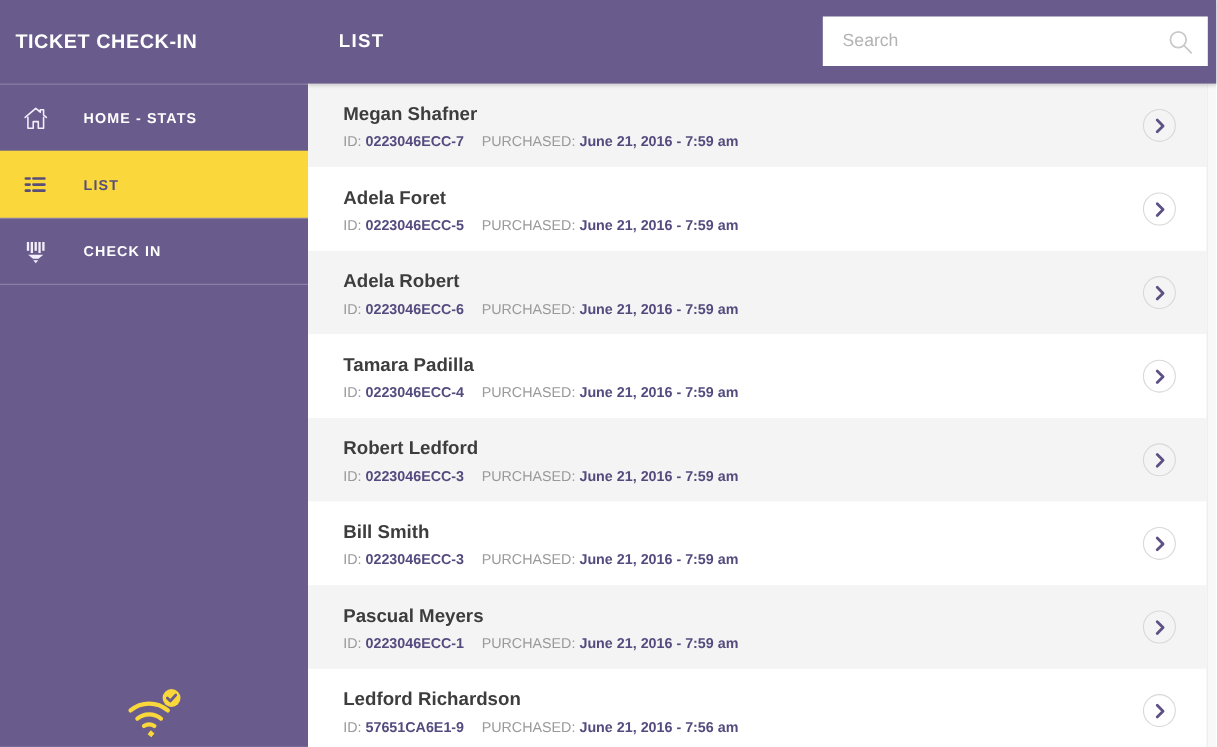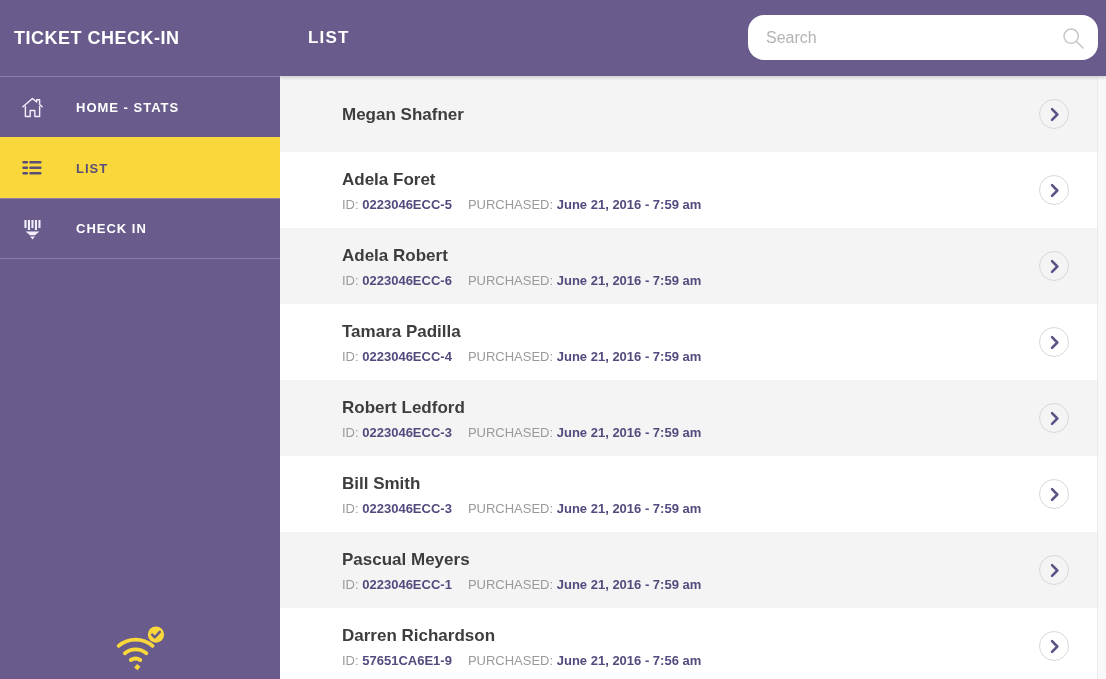--- a/index.html
+++ b/index.html
@@ -21,31 +21,31 @@
   .nav-item.active { background:#fad83b; color:#584e79; border-top-color:transparent; }
   .nav-item.active .icon { color:#584e79; }
   .sidebar-status { position:absolute; bottom:6px; left:108px; width:62px; height:52px; }
 
   
   .main { position:relative; flex:1; height:100%; background:#fff; overflow:hidden; }
   .main-header { position:relative; height:76px; background:#695c8c; display:flex; align-items:center;
                  box-shadow:0 2px 3px rgba(0,0,0,.15); z-index:2; }
   .page-title { color:#fff; font-size:17px; font-weight:bold; letter-spacing:1.2px; padding-left:28px; }
   .search-wrap { position:absolute; right:8px; top:15px; width:350px; height:45px; }
-  .search-input { width:100%; height:100%; border:none; border-radius:16px; background:#fff;
+  .search-input { width:100%; height:100%; border:none; border-radius:0; background:#fff;
                   font-family:"Liberation Sans", sans-serif; font-size:16px; color:#000000;
                   padding:0 46px 0 18px; outline:none; }
   .search-input::placeholder { color:#b3b3b3; }
   .search-icon { position:absolute; right:12px; top:10px; width:26px; height:26px; pointer-events:none; }
 
   
   .list { position:relative; height:603px; overflow:hidden; margin-right:9px; }
   .row { height:76px; display:flex; align-items:center; padding:0 0 0 32px; background:#fff; cursor:pointer; }
   .row.alt { background:#f4f4f4; }
-  .row-text { flex:1; padding-top:2px;margin-left:30px; }
+  .row-text { flex:1; padding-top:2px; }
   .row-name { font-size:17px; font-weight:bold; color:#3d3d3d; }
   .row-meta { margin-top:7px; font-size:13px; color:#9a9a9a; }
   .row-meta .val { color:#544a7e; font-weight:bold; }
   .row-meta .group + .group { margin-left:16px; }
   .chev-btn { width:30px; height:30px; flex:0 0 30px; border-radius:50%; border:1px solid #d8d8d8;
               background:transparent; display:flex; align-items:center; justify-content:center;
               margin-right:28px; cursor:pointer; }
   .scroll-rail { position:absolute; right:0; top:76px; bottom:0; width:9px;
                  background:#f8f8f8; border-left:1px solid #ececec; z-index:1; }
 </style>
@@ -115,20 +115,23 @@
             <path d="M15.2 15.2 L21.2 21.2"></path>
           </svg>
         </span>
       </div>
     </div>
 
     <div class="list">
   <div class="row alt">
     <div class="row-text">
       <div class="row-name">Megan Shafner</div>
+      <div class="row-meta">
+        <span class="group"><span>ID:</span> <span class="val">0223046ECC-7</span></span><span class="group"><span>PURCHASED:</span> <span class="val">June 21, 2016 - 7:59 am</span></span>
+      </div>
     </div>
     <button class="chev-btn">
       <span>
         <svg viewBox="0 0 24 24" width="17" height="17" fill="none" stroke="#5d5185" stroke-width="3.6" stroke-linecap="round" stroke-linejoin="round" style="display:block">
           <path d="M8.5 4.5 L16 12 L8.5 19.5"></path>
         </svg>
       </span>
     </button>
   </div>
 
@@ -223,21 +226,21 @@
       <span>
         <svg viewBox="0 0 24 24" width="17" height="17" fill="none" stroke="#5d5185" stroke-width="3.6" stroke-linecap="round" stroke-linejoin="round" style="display:block">
           <path d="M8.5 4.5 L16 12 L8.5 19.5"></path>
         </svg>
       </span>
     </button>
   </div>
 
   <div class="row">
     <div class="row-text">
-      <div class="row-name">Darren Richardson</div>
+      <div class="row-name">Ledford Richardson</div>
       <div class="row-meta">
         <span class="group"><span>ID:</span> <span class="val">57651CA6E1-9</span></span><span class="group"><span>PURCHASED:</span> <span class="val">June 21, 2016 - 7:56 am</span></span>
       </div>
     </div>
     <button class="chev-btn">
       <span>
         <svg viewBox="0 0 24 24" width="17" height="17" fill="none" stroke="#5d5185" stroke-width="3.6" stroke-linecap="round" stroke-linejoin="round" style="display:block">
           <path d="M8.5 4.5 L16 12 L8.5 19.5"></path>
         </svg>
       </span>

